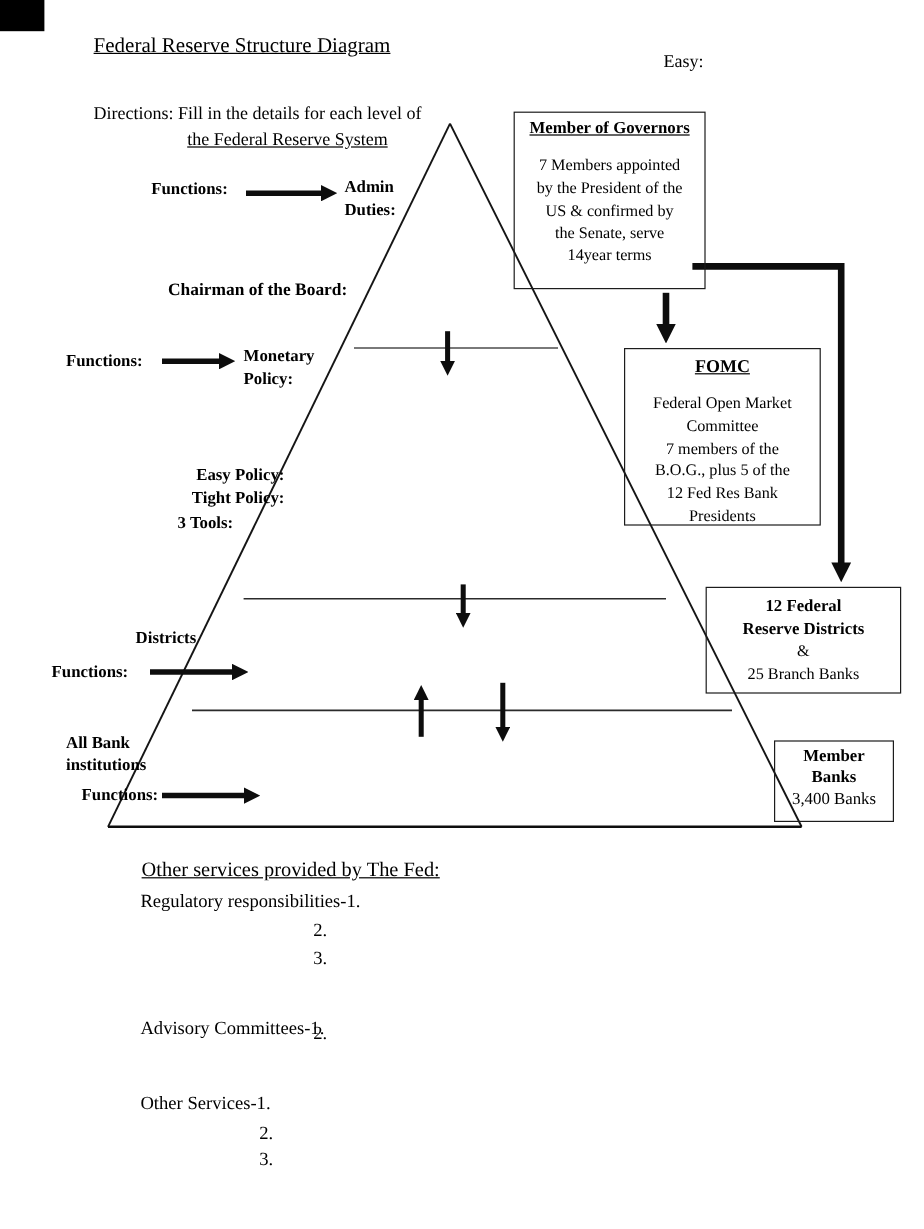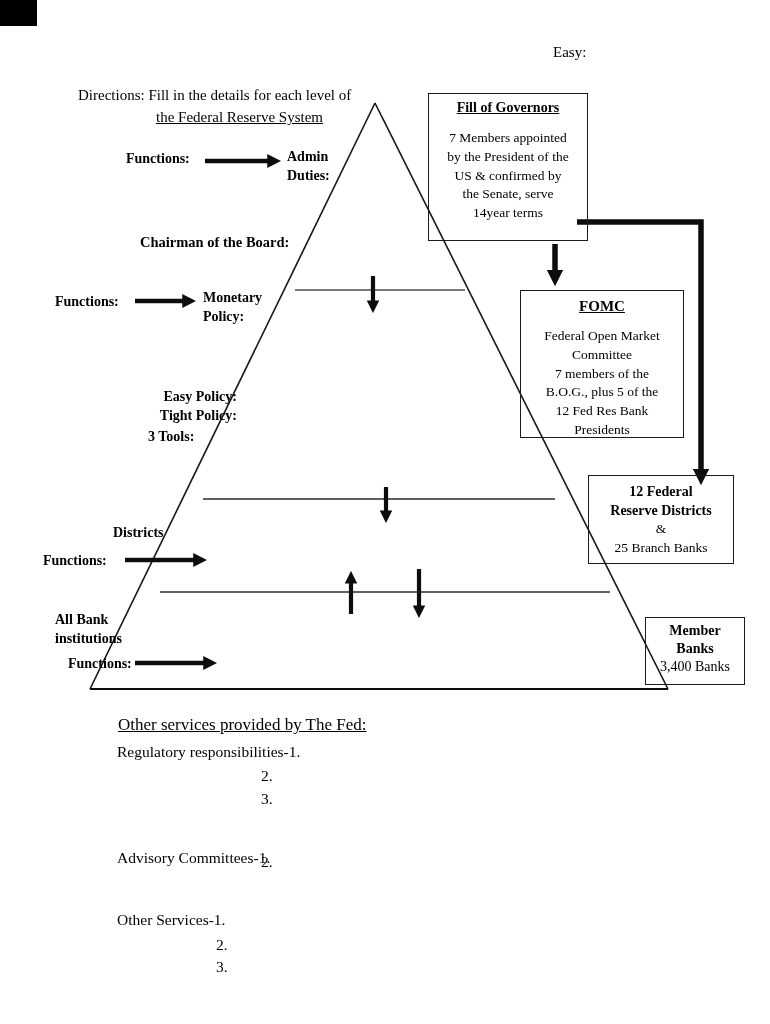--- a/index.html
+++ b/index.html
@@ -25,20 +25,21 @@
   .os-heading{left:118px;top:715px;font-size:17px;text-decoration:underline;}
   .os-item{font-size:15.5px;}
 </style>
 </head>
 <body>
 
 <div class="page">
 
   <div class="corner-mark"></div>
 
+  <div class="abs page-title">Federal Reserve Structure Diagram</div>
   <div class="abs name-label">Easy:</div>
   <div class="abs dir1">Directions: Fill in the details for each level of</div>
   <div class="abs dir2">the Federal Reserve System</div>
 
   <svg class="diagram-svg" width="770" height="1024" viewBox="0 0 770 1024">
     <defs>
       <marker id="ah" viewBox="0 0 10 10" refX="2" refY="5" markerWidth="3" markerHeight="3" orient="auto" markerUnits="strokeWidth">
         <path d="M0,0 L10,5 L0,10 z" fill="#0d0d0d"></path>
       </marker>
     </defs>
@@ -77,39 +78,39 @@
     <div class="lbl">Tight Policy:</div>
   </div>
   <div class="abs lbl" style="left:148px;top:428px;">3 Tools:</div>
   <div class="abs lbl" style="left:113px;top:524px;">Districts</div>
   <div class="abs lbl" style="left:43px;top:552px;">Functions:</div>
   <div class="abs lbl pre" style="left:55px;top:611px;">All Bank
 institutions</div>
   <div class="abs lbl" style="left:68px;top:655px;">Functions:</div>
 
   <div class="box" style="left:428px;top:93px;width:160px;height:148px;padding-top:5px;">
-    <div class="box-title">Fill of Governors</div>
+    <div class="box-title">Member of Governors</div>
     <div class="box-body pre">7 Members appointed
 by the President of the
 US &amp; confirmed by
 the Senate, serve
 14year terms</div>
   </div>
 
   <div class="box" style="left:520px;top:290px;width:164px;height:148px;padding-top:6px;">
     <div class="box-title" style="font-size:15px;">FOMC</div>
     <div class="box-body pre">Federal Open Market
 Committee
 7 members of the
 B.O.G., plus 5 of the
 12 Fed Res Bank
 Presidents</div>
   </div>
 
-  <div class="box" style="left:588px;top:475px;width:146px;height:89px;padding-top:7px;border-width:1.2px;">
+  <div class="box" style="left:588px;top:489px;width:163px;height:89px;padding-top:7px;border-width:1.2px;">
     <div class="box-title pre" style="text-decoration:none;line-height:18.5px;">12 Federal
 Reserve Districts</div>
     <div class="box-body pre" style="line-height:18.5px;margin-top:0;">&amp;
 25 Branch Banks</div>
   </div>
 
   <div class="box" style="left:645px;top:617px;width:100px;height:68px;padding-top:4px;border-width:1.2px;">
     <div class="box-title pre" style="text-decoration:none;">Member
 Banks</div>
     <div class="box-body" style="font-size:14px;margin-top:0;line-height:17px;">3,400 Banks</div>

